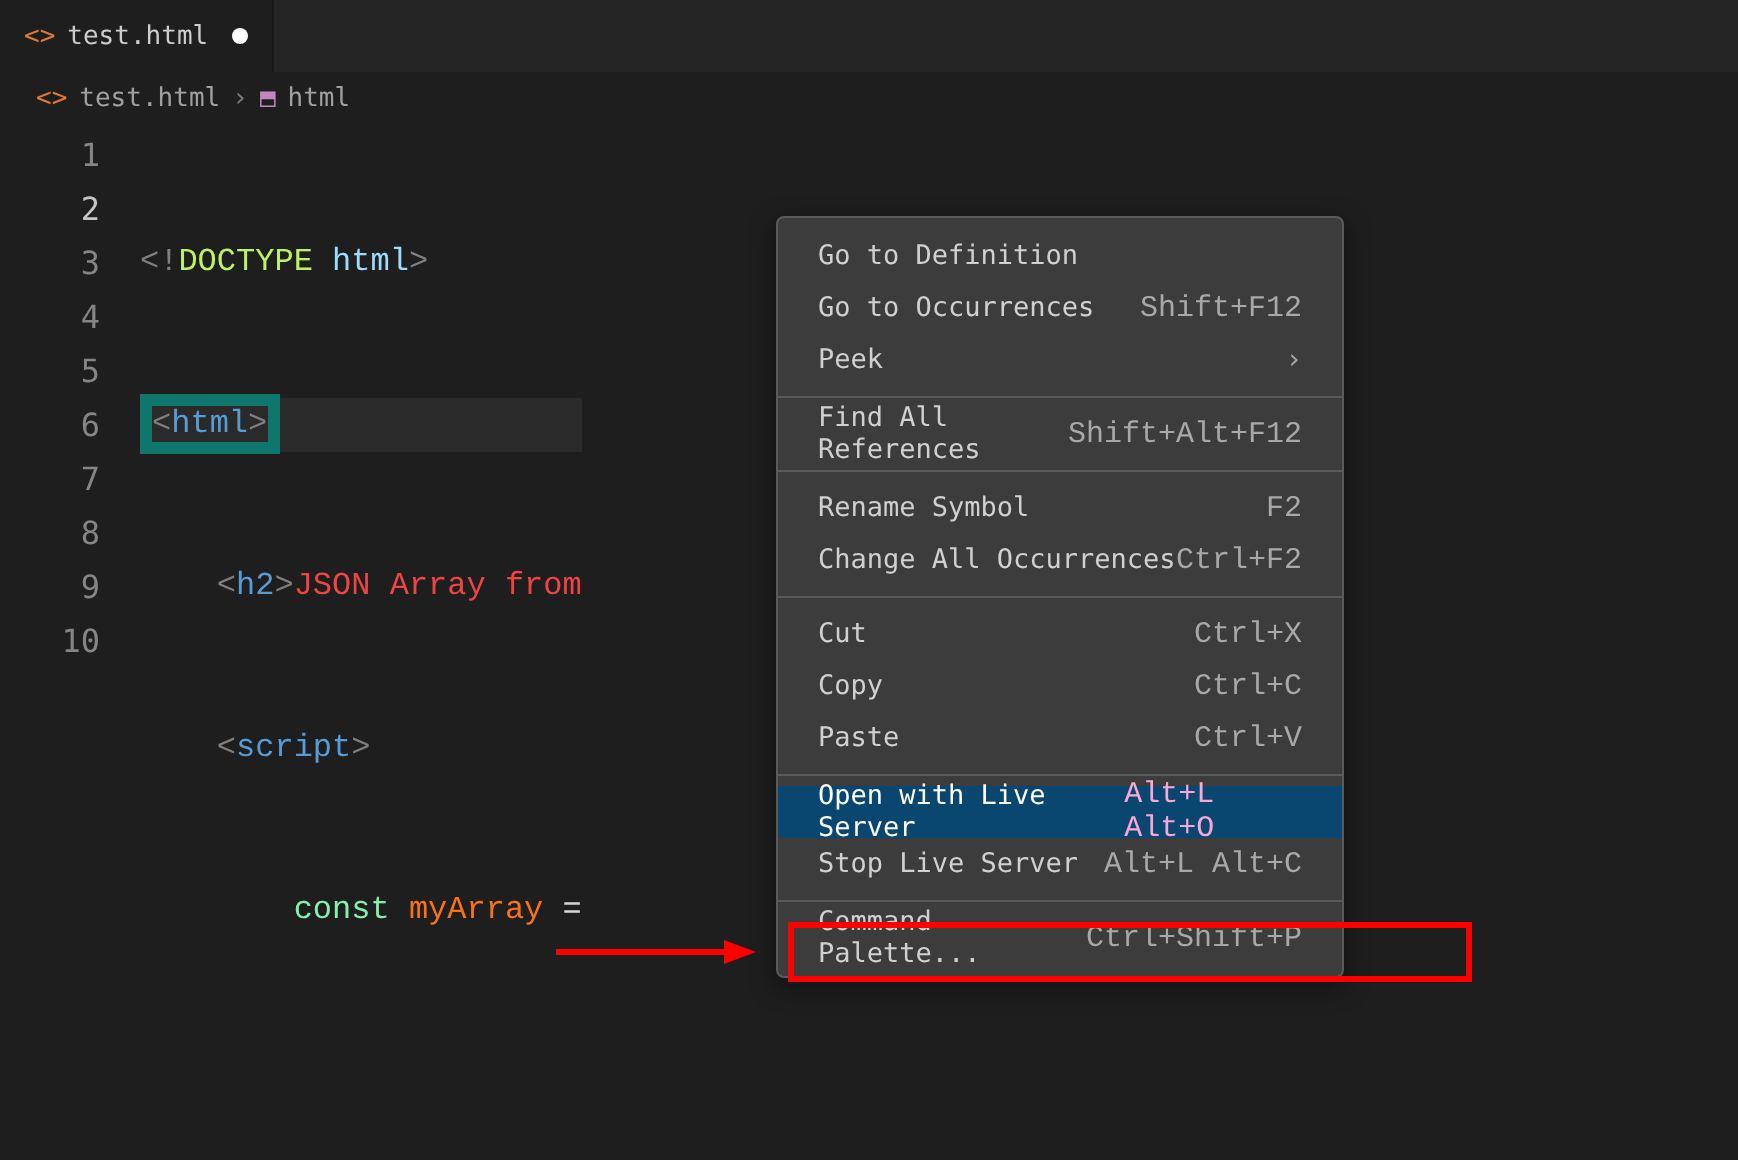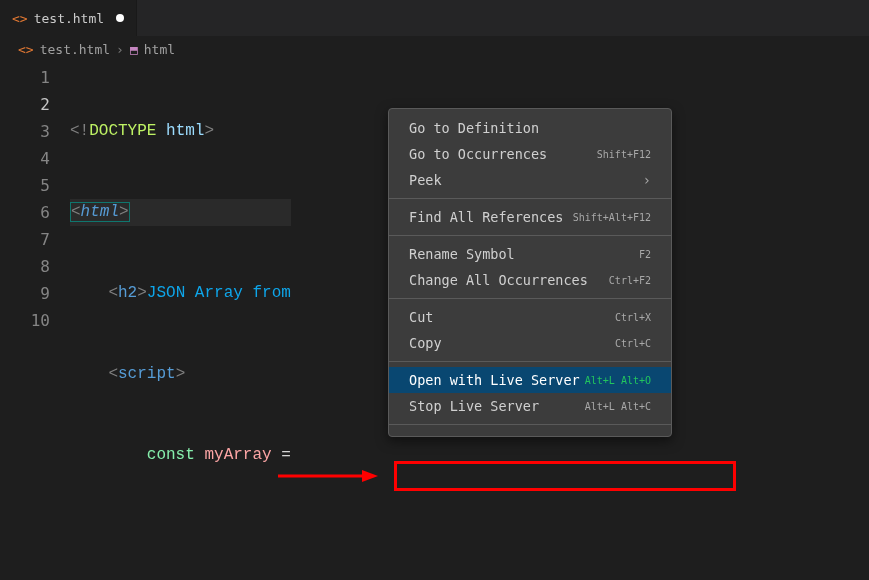--- a/index.html
+++ b/index.html
@@ -39,41 +39,41 @@
     font-size: 16px; line-height: 27px; padding-top: 2px;
     white-space: pre;
   }
   .line { height: 27px; }
   .line.active { background: #2a2a2a; }
   .tk-p { color: #808080; }       
   .tk-doc { color: #bef264; }
   .tk-tag { color: #569cd6; }
   .tk-attr { color: #9cdcfe; }
   .tk-kw { color: #86efac; }      
-  .tk-id { color: #fca5a5; }
+  .tk-id { color: #f97316; }
   .tk-op { color: #d4d4d4; }
-  .tk-txt { color: #0ea5e9; }
-  .cursor-box { border: 1px solid #0f766e; padding: 0 0px; font-style: italic; }
+  .tk-txt { color: #ef4444; }
+  .cursor-box { border: 6px solid #0f766e; padding: 0 0px; }
   
   .menu {
     position: absolute; left: 388px; top: 108px;
     width: 284px; background: #3c3c3c;
     border: 1px solid #5a5a5a; border-radius: 4px;
     box-shadow: 0 4px 12px rgba(0,0,0,.5);
     padding: 6px 0; font-size: 13.5px; color: #d0d0d0;
   }
   .menu .sep { height: 1px; background: #5a5a5a; margin: 5px 0; }
   .mi {
     display: flex; justify-content: space-between; align-items: center;
     height: 26px; padding: 0 20px;
   }
-  .mi .hint { color: #a8a8a8; font-size: 10px; }
+  .mi .hint { color: #a8a8a8; font-size: 15px; font-family: Liberation Mono, monospace; }
   .mi .chev { color: #a8a8a8; }
   .mi.selected { background: #094771; color: #fff; }
-  .mi.selected .hint { color: #22c55e; }
+  .mi.selected .hint { color: #f9a8d4; }
   .highlight-box {
     position: absolute; left: 394px; top: 461px;
     width: 342px; height: 30px;
     border: 3px solid #ff0000; pointer-events: none;
   }
   
   .arrow {
     position: absolute; left: 278px; top: 469px;
     width: 100px; height: 14px; pointer-events: none;
   }
@@ -152,29 +152,37 @@
     </div>
   <div class="sep"></div>
   <div class="mi">
       <span>Cut</span>
       <span class="hint">Ctrl+X</span>
     </div>
   <div class="mi">
       <span>Copy</span>
       <span class="hint">Ctrl+C</span>
     </div>
+  <div class="mi">
+      <span>Paste</span>
+      <span class="hint">Ctrl+V</span>
+    </div>
   <div class="sep"></div>
   <div class="mi selected">
       <span>Open with Live Server</span>
       <span class="hint">Alt+L Alt+O</span>
     </div>
   <div class="mi">
       <span>Stop Live Server</span>
       <span class="hint">Alt+L Alt+C</span>
     </div>
   <div class="sep"></div>
+  <div class="mi">
+      <span>Command Palette...</span>
+      <span class="hint">Ctrl+Shift+P</span>
+    </div>
 </div>
 
 <div class="highlight-box"></div>
 <svg class="arrow" viewBox="0 0 100 14">
   <line x1="0" y1="7" x2="88" y2="7" stroke="#ff0000" stroke-width="3"></line>
   <polygon points="100,7 84,1 84,13" fill="#ff0000"></polygon>
 </svg>
 
 </body></html>

